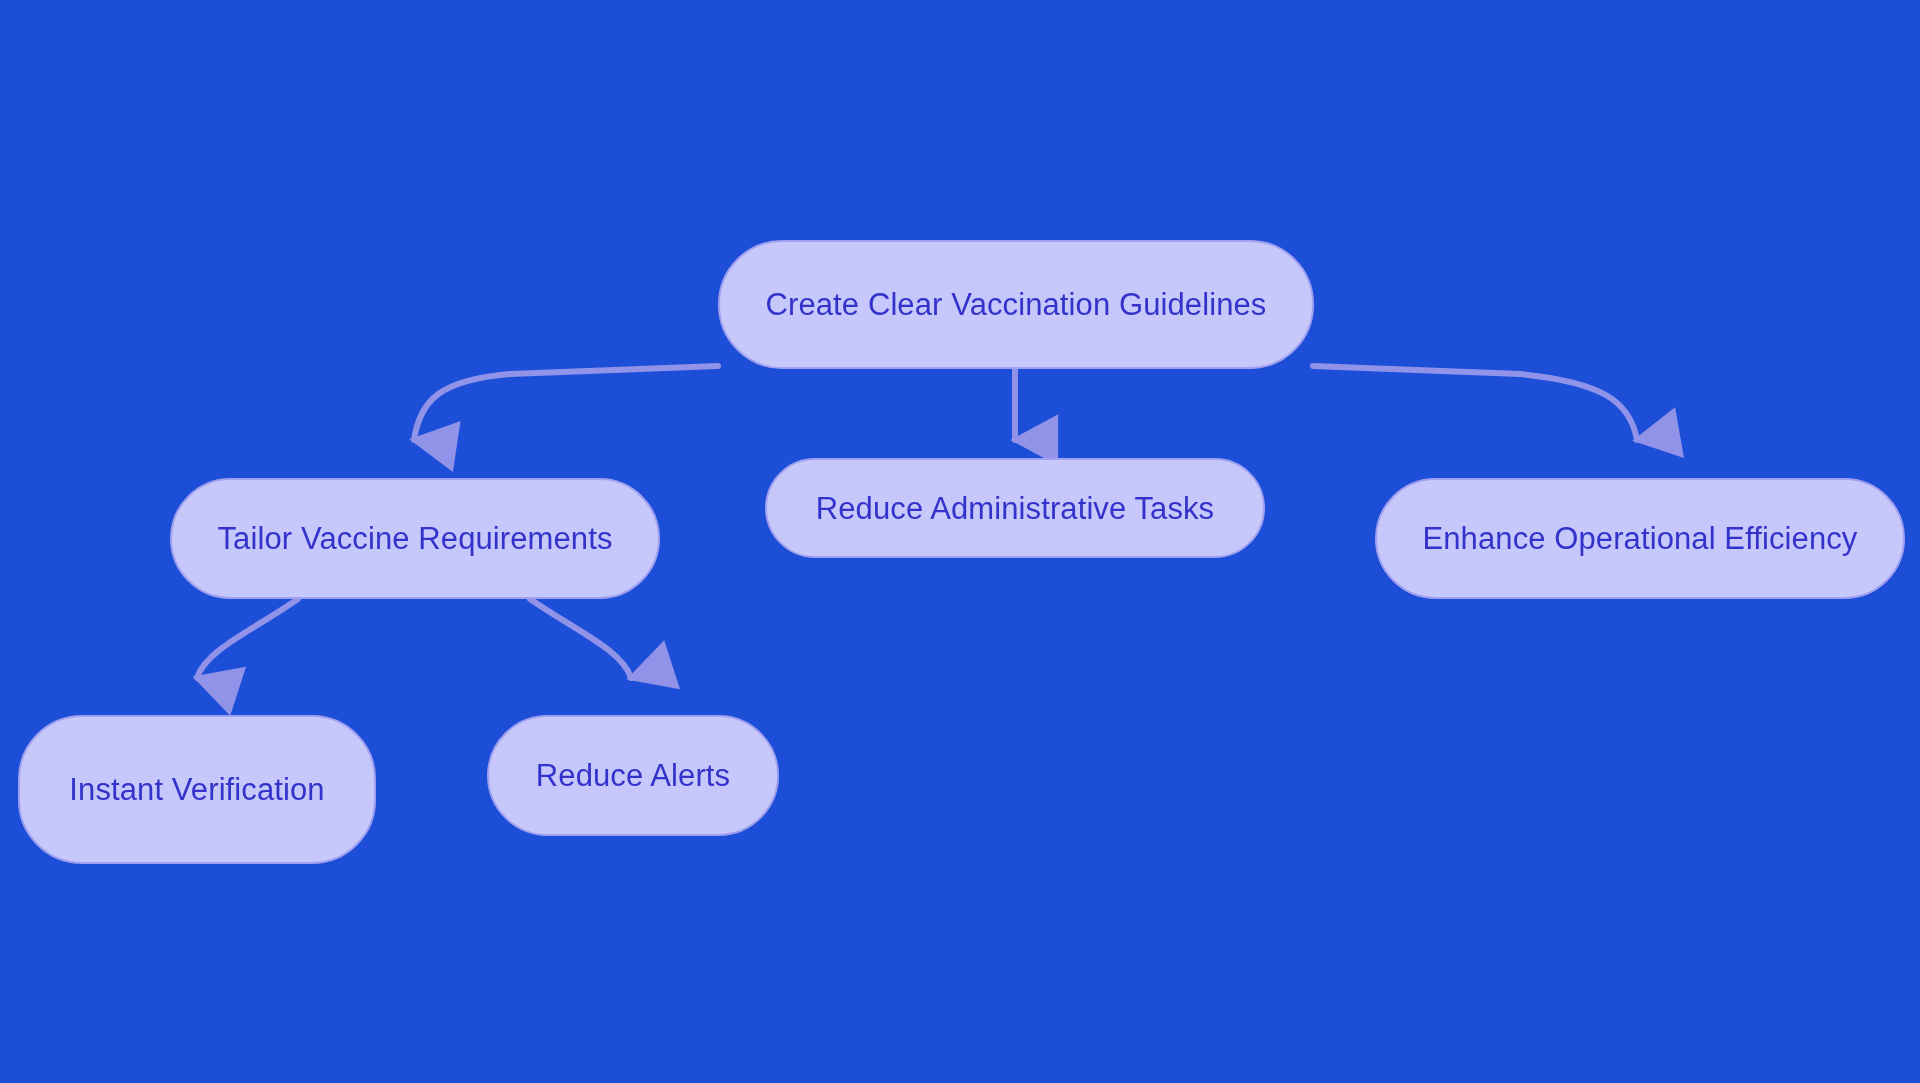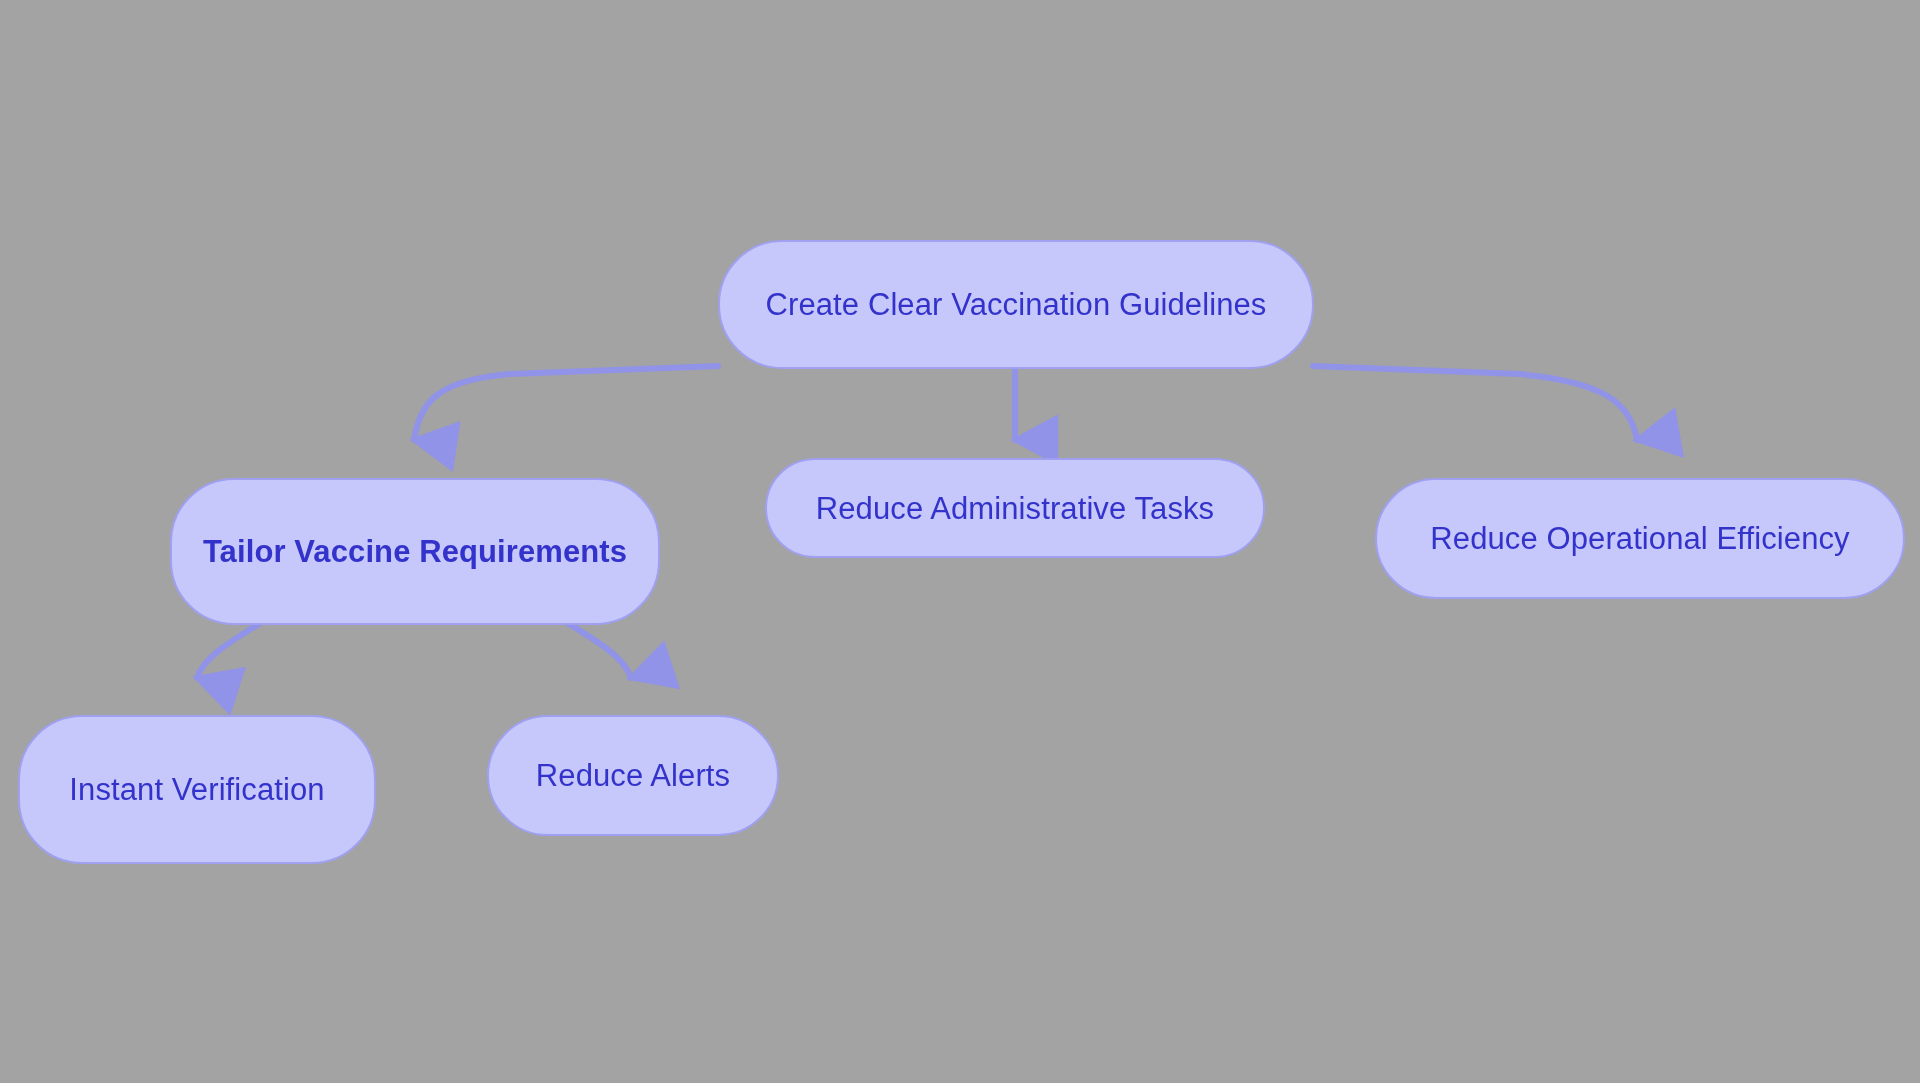--- a/index.html
+++ b/index.html
@@ -8,21 +8,21 @@
     padding: 0;
     background: #FFFFFF;
   }
   body {
     font-family: "Liberation Sans", sans-serif;
   }
   #canvas {
     position: relative;
     width: 1920px;
     height: 1083px;
-    background: #a3a3a3;
+    background: #1d4ed8;
     overflow: hidden;
   }
   #edge-layer {
     position: absolute;
     left: 0;
     top: 0;
     width: 1920px;
     height: 1083px;
     pointer-events: none;
   }
@@ -41,21 +41,21 @@
     letter-spacing: 0.1px;
     white-space: nowrap;
     line-height: 1;
   }
   .node-label {
     display: block;
     padding: 0 10px;
   }
   
   #node-root        { left: 718px;  top: 240px; width: 596px; height: 129px; }
-  #node-tailor      { left: 170px;  top: 478px; width: 490px; height: 147px; font-weight: bold; }
+  #node-tailor      { left: 170px;  top: 478px; width: 490px; height: 121px; }
   #node-reduce      { left: 765px;  top: 458px; width: 500px; height: 100px; text-align: right; }
   #node-enhance     { left: 1375px; top: 478px; width: 530px; height: 121px; }
   #node-instant     { left: 18px;   top: 715px; width: 358px; height: 149px; }
   #node-alerts      { left: 487px;  top: 715px; width: 292px; height: 121px; }
 </style>
 </head>
 <body>
 
 <div id="canvas">
 
@@ -83,21 +83,21 @@
 
   <div class="node" id="node-tailor">
     <span class="node-label">Tailor Vaccine Requirements</span>
   </div>
 
   <div class="node" id="node-reduce">
     <span class="node-label">Reduce Administrative Tasks</span>
   </div>
 
   <div class="node" id="node-enhance">
-    <span class="node-label">Reduce Operational Efficiency</span>
+    <span class="node-label">Enhance Operational Efficiency</span>
   </div>
 
   <div class="node" id="node-instant">
     <span class="node-label">Instant Verification</span>
   </div>
 
   <div class="node" id="node-alerts">
     <span class="node-label">Reduce Alerts</span>
   </div>
 

